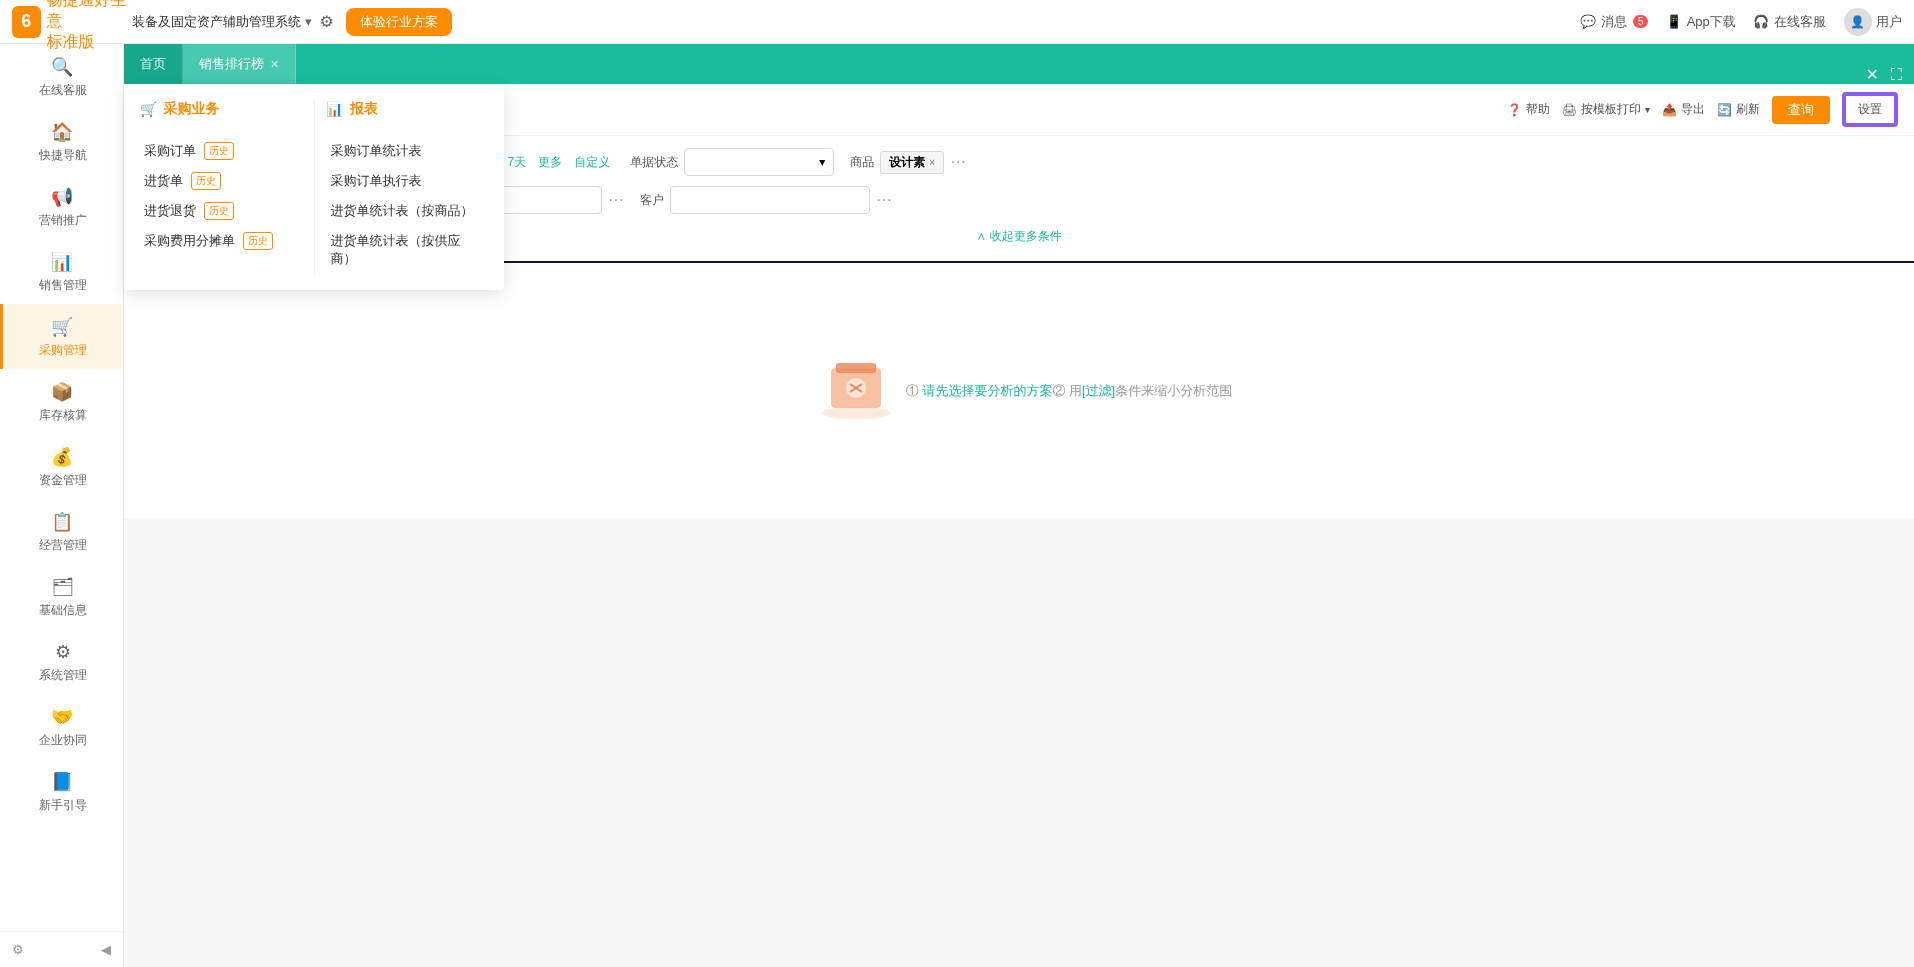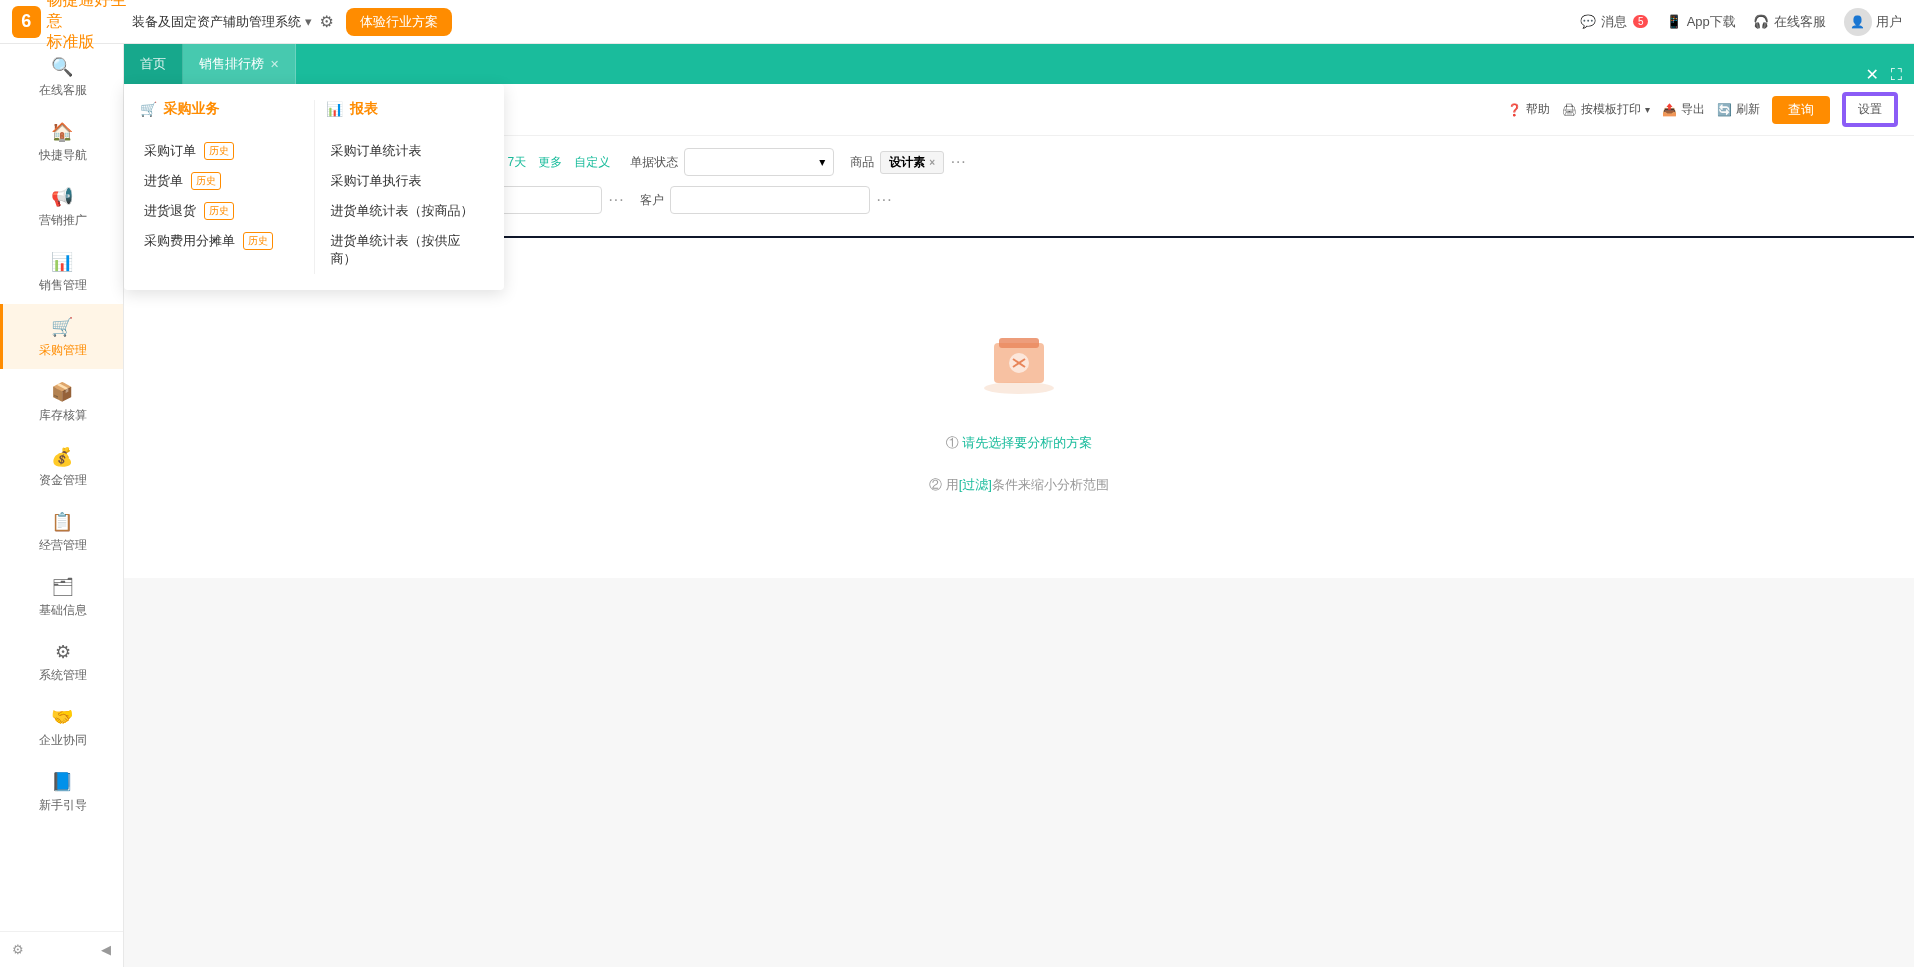--- a/index.html
+++ b/index.html
@@ -213,25 +213,24 @@
       display: flex; align-items: center; gap: 4px; font-weight: bold;
     }
     .tag-close { cursor: pointer; color: #999; font-size: 10px; }
     .dots-btn { color: #999; cursor: pointer; font-size: 16px; }
     .collapse-row {
       text-align: center; padding: 4px; color: #1abc9c; cursor: pointer; font-size: 12px;
     }
 
     
     .empty-state {
-      display: flex; flex-direction: column; align-items: center;
+      display: flex; flex-direction: row; align-items: center;
       justify-content: center;
       padding: 80px 0;
       color: #999;
-      gap: 16px;
     }
     .empty-icon {
       width: 100px; height: 80px;
       position: relative;
       margin-bottom: 16px;
     }
     .empty-text { font-size: 13px; color: #999; line-height: 2; }
     .empty-text span { color: #1abc9c; }
 
     
@@ -463,20 +462,24 @@
 
         <div class="filter-item">
           <span class="filter-label">客户</span>
           <div class="filter-select" style="width:200px;">
             <span></span>
           </div>
           <span class="dots-btn">···</span>
         </div>
       </div>
 
+      <div class="collapse-row">
+        <span>∧</span>
+        <span>收起更多条件</span>
+      </div>
     </div>
 
     <div class="empty-state">
       <div class="empty-icon">
         <svg width="100" height="80" viewBox="0 0 100 80">
           <ellipse cx="50" cy="70" rx="35" ry="6" fill="#f5d5c0" opacity="0.5"></ellipse>
           <rect x="25" y="25" width="50" height="40" rx="4" fill="#f4a67a" opacity="0.7"></rect>
           <rect x="30" y="20" width="40" height="10" rx="3" fill="#e8855a" opacity="0.8"></rect>
           <circle cx="50" cy="45" r="10" fill="#fff" opacity="0.6"></circle>
           <line x1="44" y1="41" x2="56" y2="49" stroke="#e8855a" stroke-width="2"></line>

